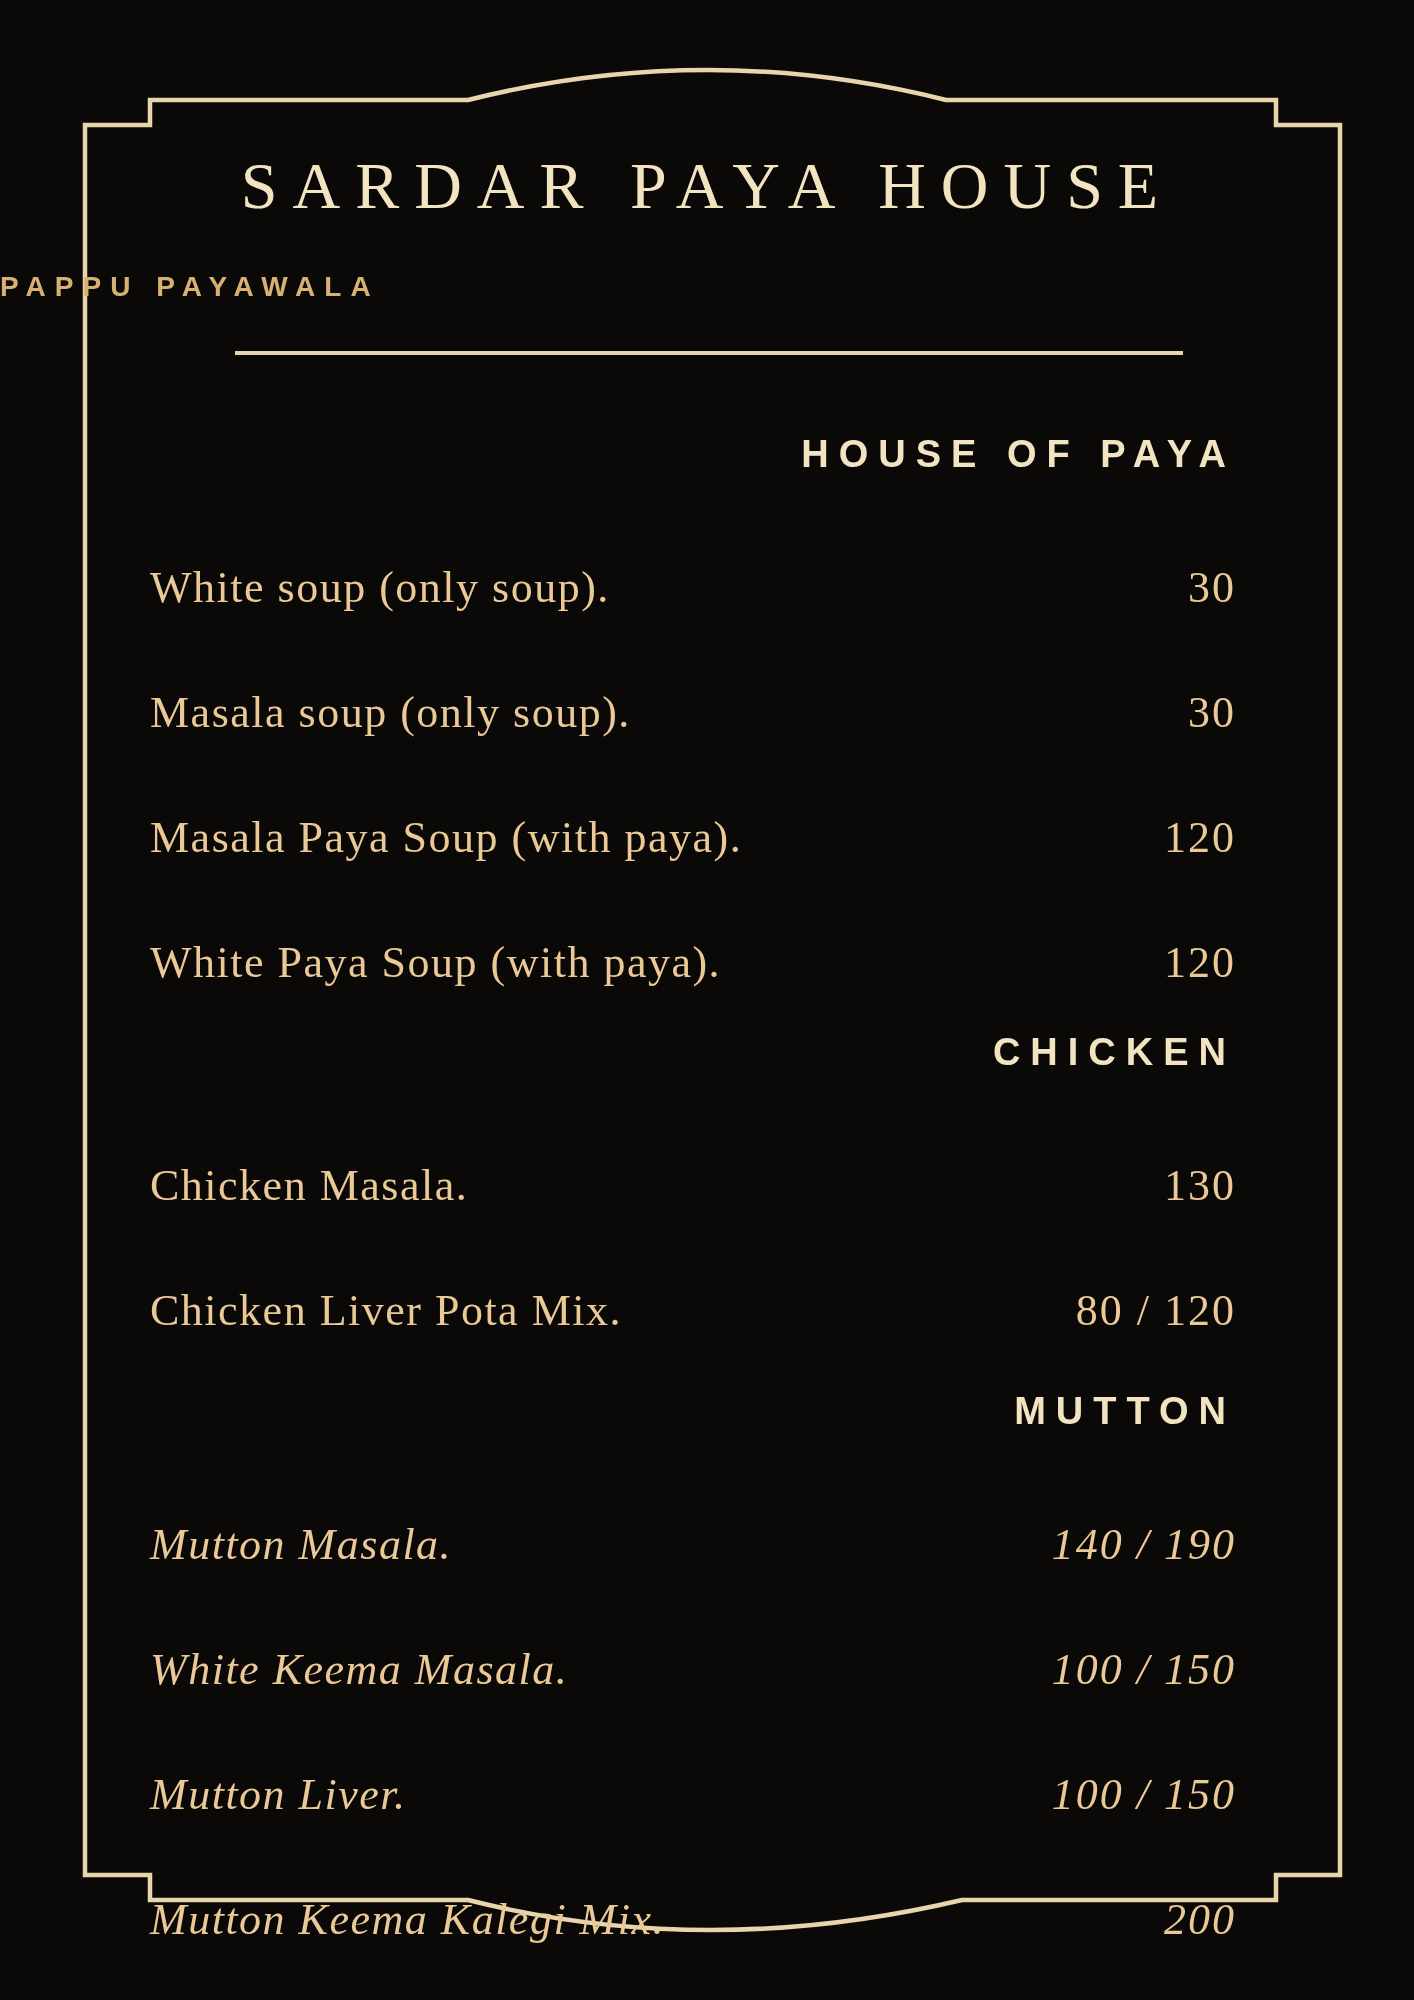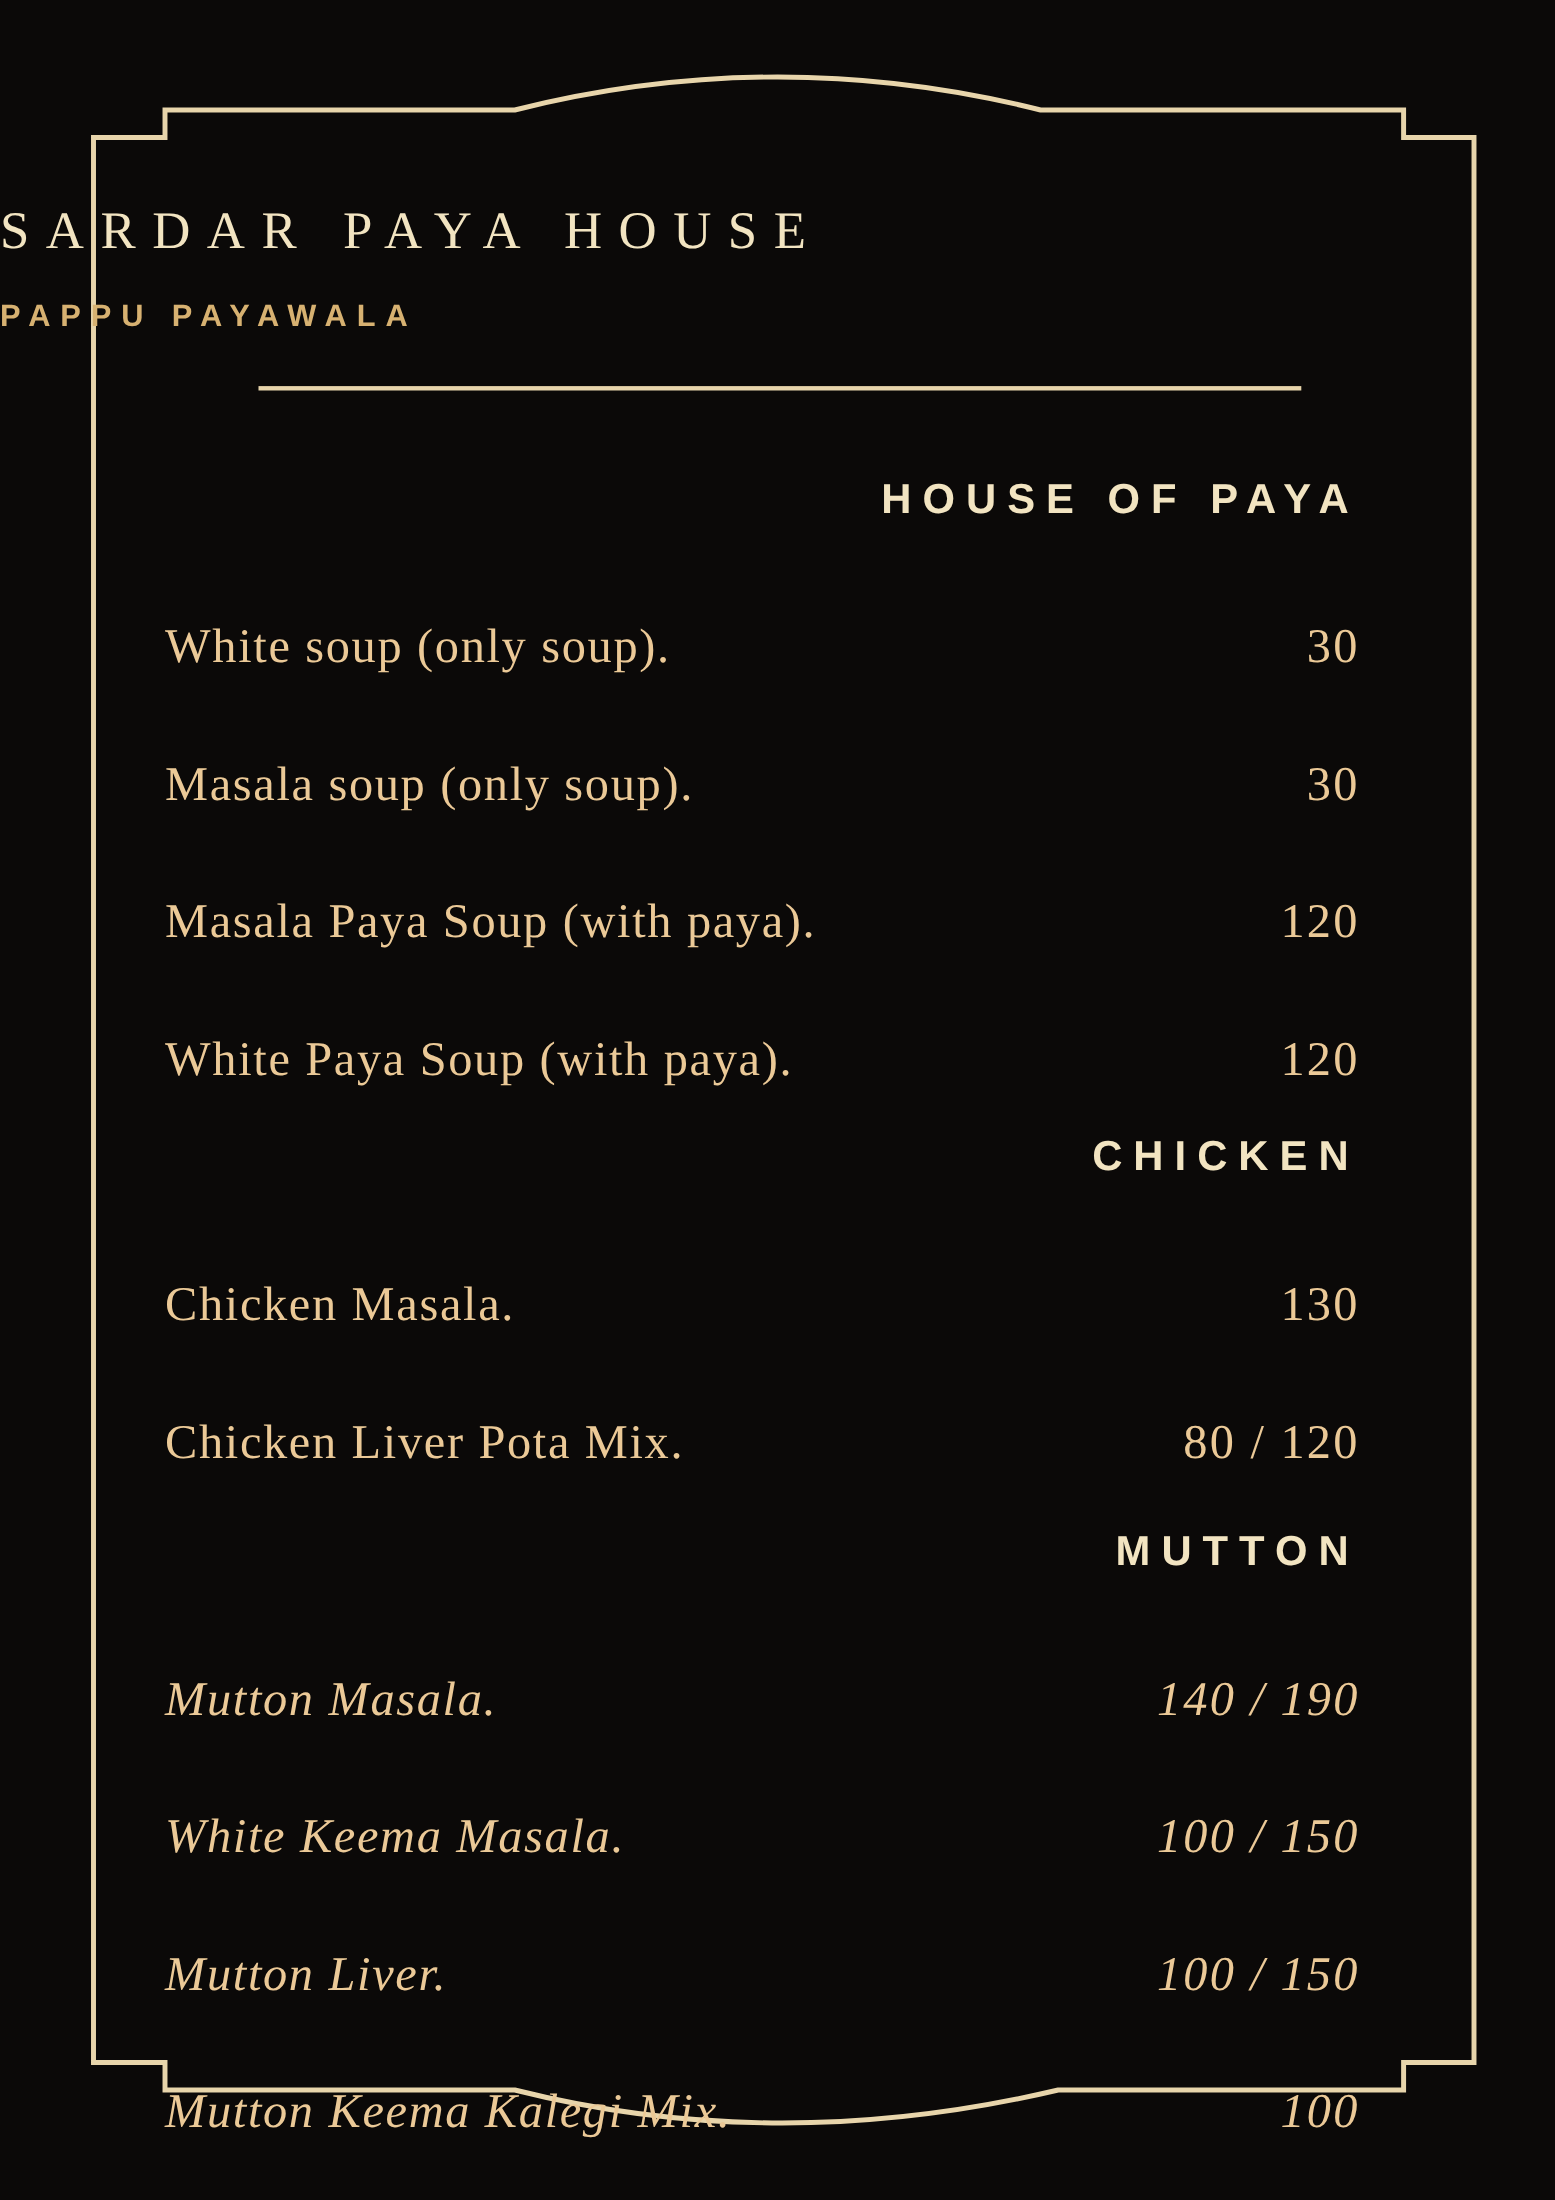--- a/index.html
+++ b/index.html
@@ -7,24 +7,24 @@
     position:relative;
     width:1414px;height:2000px;
     background:var(--background,#0b0908);
     overflow:hidden;
     font-family:"Liberation Serif",serif;
   }
   .frame{position:absolute;left:0;top:0;width:1414px;height:2000px;}
   .frame path{fill:none;stroke:var(--frame,#e8d5ab);stroke-width:4.5px;}
 
   .title{
-    position:absolute;left:0;top:164px;width:100%;
-    text-align:left;line-height:92px;
+    position:absolute;left:0;top:140px;width:100%;
+    text-align:center;line-height:92px;
     font-family:"Liberation Serif",serif;
-    font-size:48px;letter-spacing:15px;
+    font-size:66px;letter-spacing:15px;
     color:var(--title_text,#f2e4c1);
     white-space:nowrap;
   }
   .subtitle{
     position:absolute;left:0;top:268px;width:100%;
     text-align:left;line-height:38px;
     font-family:"Liberation Sans",sans-serif;
     font-weight:600;font-size:28px;letter-spacing:9px;
     color:var(--subtitle_text,#d7b171);
     white-space:nowrap;
@@ -114,18 +114,18 @@
         <div class="menu-item">
           <span class="item-name">White Keema Masala.</span>
           <span class="item-price">100 / 150</span>
         </div>
         <div class="menu-item">
           <span class="item-name">Mutton Liver.</span>
           <span class="item-price">100 / 150</span>
         </div>
         <div class="menu-item">
           <span class="item-name">Mutton Keema Kalegi Mix.</span>
-          <span class="item-price">100</span>
+          <span class="item-price">200</span>
         </div>
       </section>
     </div>
 
 </div>
 
 </body></html>

